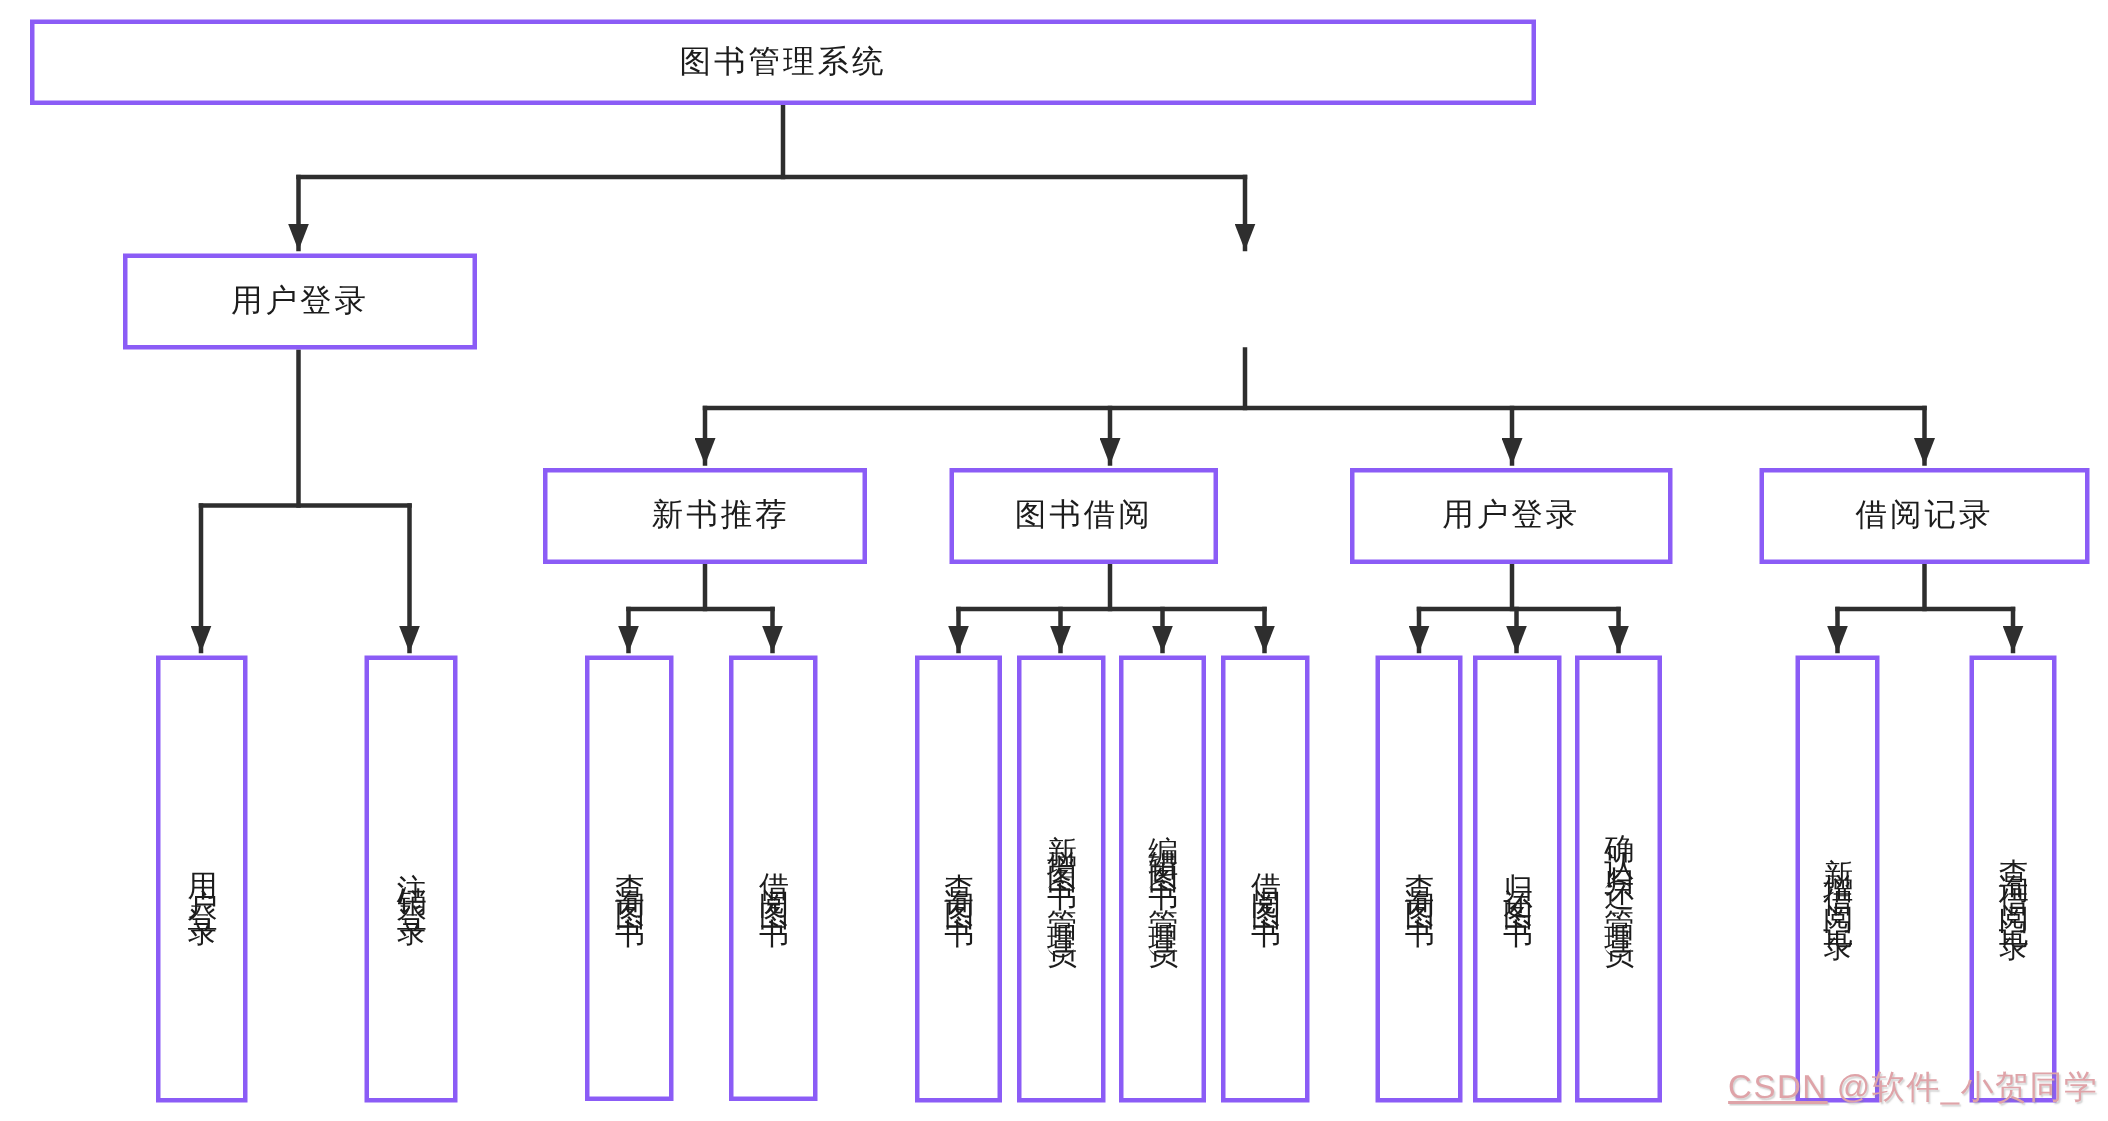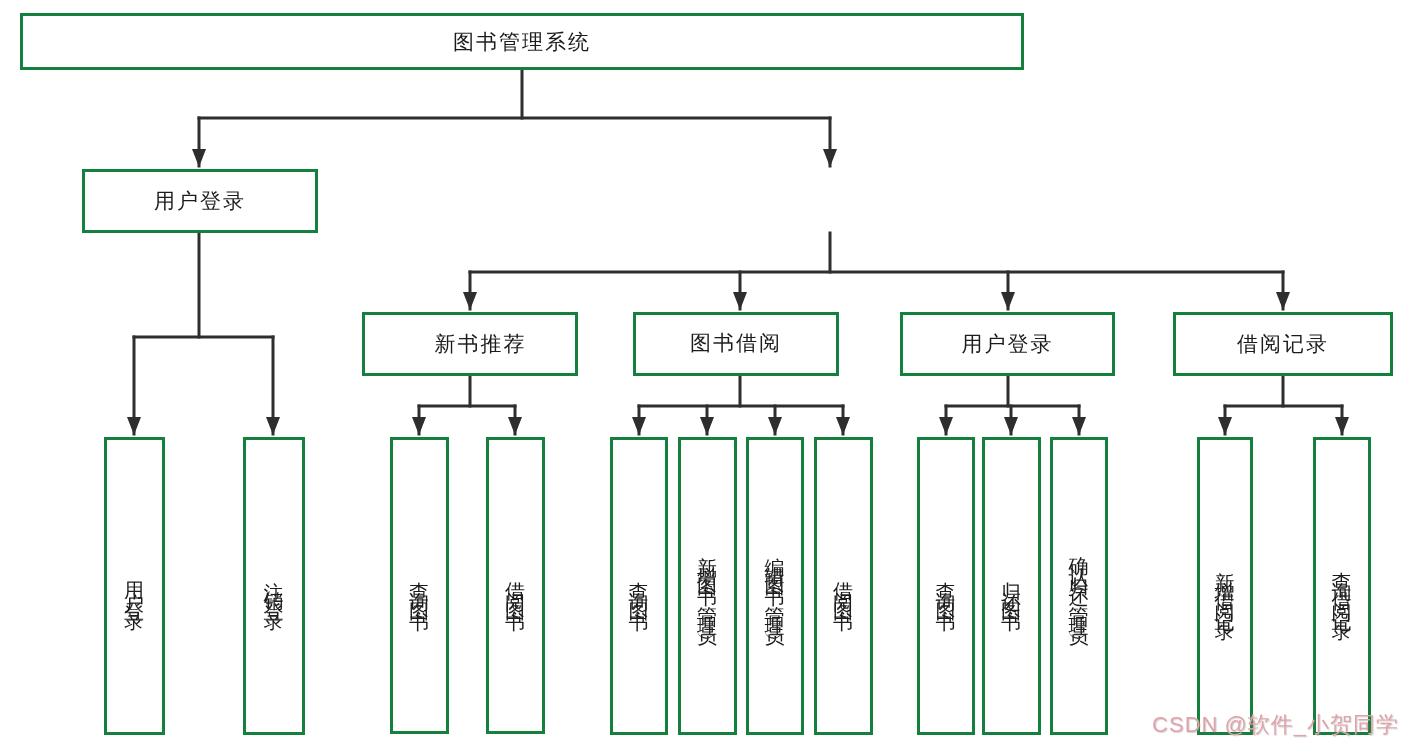--- a/index.html
+++ b/index.html
@@ -8,21 +8,21 @@
     width: 1405px;
     height: 747px;
     background: #ffffff;
     font-family: "Liberation Sans", sans-serif;
     overflow: hidden;
   }
   .stage svg { position: absolute; left: 0; top: 0; }
   .node {
     position: absolute;
     box-sizing: border-box;
-    border: 3px solid #15803d;
+    border: 3px solid #8b5cf6;
     background: #ffffff;
     display: flex;
     align-items: center;
     justify-content: center;
     color: #1c1c1c;
     font-size: 21px;
     letter-spacing: 2px;
     text-align: center;
     line-height: 1.2;
   }
@@ -36,21 +36,21 @@
   .watermark {
     position: absolute;
     top: 710px;
     right: 6px;
     font-size: 22px;
     letter-spacing: 1px;
     color: #dfa3a8;
     text-shadow: 1px 1px 1px rgba(130,130,130,0.35);
     white-space: nowrap;
   }
-  .watermark .brand { margin-right: 6px; }
+  .watermark .brand { text-decoration: underline; margin-right: 6px; }
 </style>
 </head>
 <body>
 
 <div class="stage">
 
   <svg width="1405" height="747" viewBox="0 0 1405 747">
     <defs>
       <marker id="ah" markerUnits="userSpaceOnUse" markerWidth="18" markerHeight="14" refX="17" refY="7" orient="auto">
         <path d="M0,0 L18,7 L0,14 Z" fill="#2e2e2e"></path>
@@ -98,21 +98,21 @@
       <path d="M1225 406 V434" marker-end="url(#ah)"></path>
       <path d="M1342 406 V434" marker-end="url(#ah)"></path>
     </g>
   </svg>
 
   <div class="node root" style="left:20px; top:13px; width:1004px; height:57px;">图书管理系统</div>
 
   <div class="node" style="left:82px; top:169px; width:236px; height:64px;">用户登录</div>
 
   <div class="node" style="left:362px; top:312px; width:216px; height:64px;padding-left:21px;">新书推荐</div>
-  <div class="node" style="left:633px; top:312px; width:206px; height:64px;font-family:Liberation Serif, serif;">图书借阅</div>
+  <div class="node" style="left:633px; top:312px; width:179px; height:64px;">图书借阅</div>
   <div class="node" style="left:900px; top:312px; width:215px; height:64px;">用户登录</div>
   <div class="node" style="left:1173px; top:312px; width:220px; height:64px;">借阅记录</div>
 
   <div class="node v" style="left:104px; top:437px; width:61px; height:298px;">用户登录</div>
   <div class="node v" style="left:243px; top:437px; width:62px; height:298px;">注销登录</div>
 
   <div class="node v" style="left:390px; top:437px; width:59px; height:297px;">查询图书</div>
   <div class="node v" style="left:486px; top:437px; width:59px; height:297px;">借阅图书</div>
 
   <div class="node v" style="left:610px; top:437px; width:58px; height:298px;">查询图书</div>

